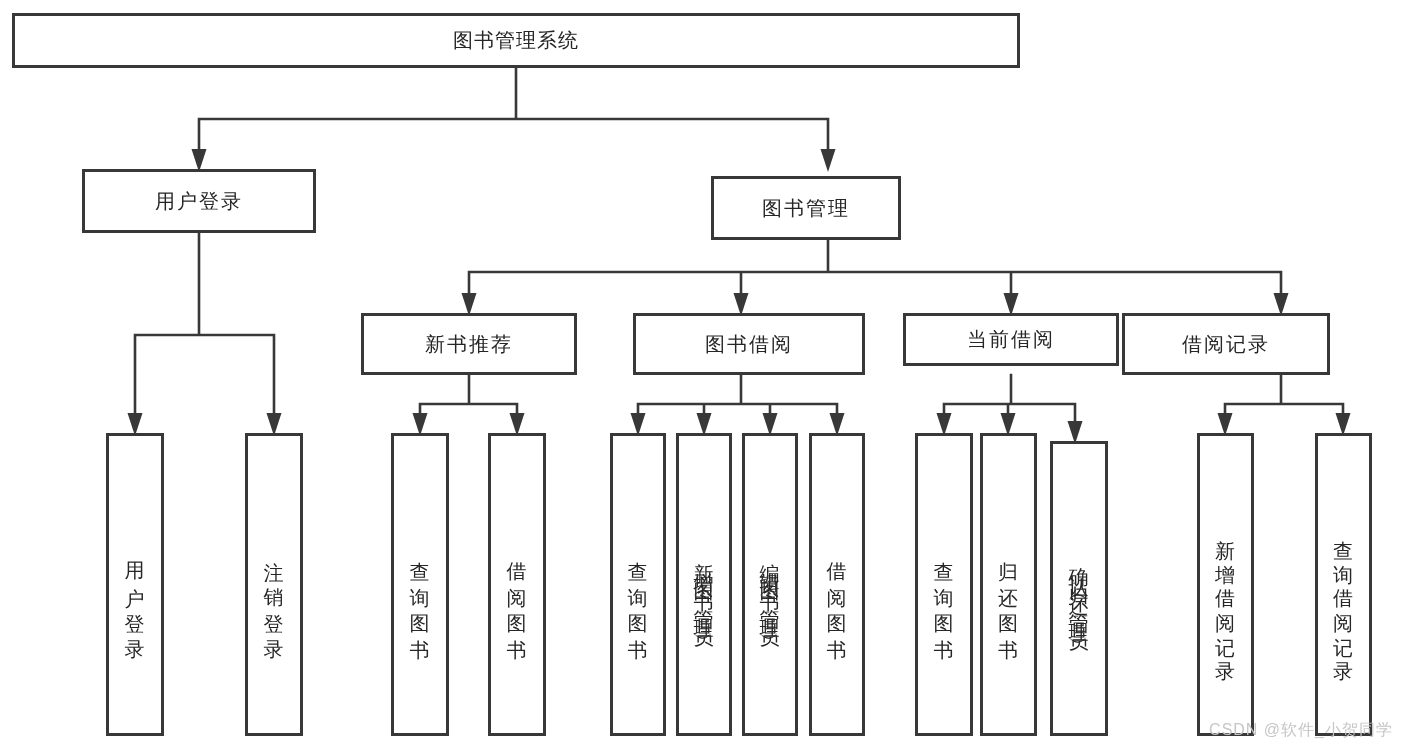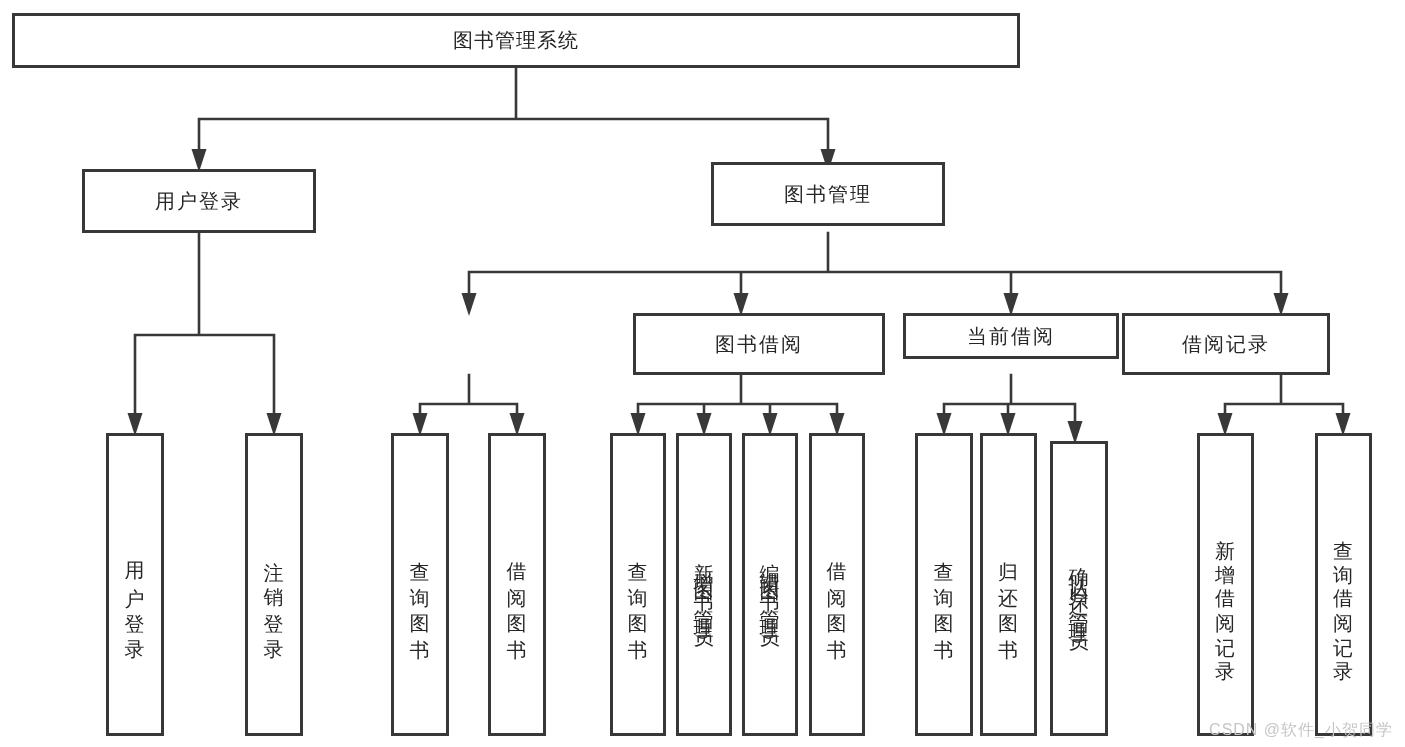--- a/index.html
+++ b/index.html
@@ -80,28 +80,31 @@
       <polygon points="1335.5,413 1350.5,413 1343,436" fill="#383838"></polygon>
     </svg>
 
   <div class="node root" style="left:12px;top:13px;width:1008px;height:55px">
     <span class="lbl">图书管理系统</span>
   </div>
 
   <div class="node" style="left:82px;top:169px;width:234px;height:64px">
     <span class="lbl">用户登录</span>
   </div>
-  <div class="node" style="left:711px;top:162px;width:234px;height:64px">
+  <div class="node" style="left:711px;top:176px;width:190px;height:64px">
     <span class="lbl">图书管理</span>
   </div>
 
-  <div class="node" style="left:633px;top:313px;width:252px;height:62px">
+  <div class="node" style="left:361px;top:313px;width:216px;height:62px">
+    <span class="lbl">新书推荐</span>
+  </div>
+  <div class="node" style="left:633px;top:313px;width:232px;height:62px">
     <span class="lbl">图书借阅</span>
   </div>
-  <div class="node" style="left:903px;top:313px;width:216px;height:46px">
+  <div class="node" style="left:903px;top:313px;width:216px;height:53px">
     <span class="lbl">当前借阅</span>
   </div>
   <div class="node" style="left:1122px;top:313px;width:208px;height:62px">
     <span class="lbl">借阅记录</span>
   </div>
 
   <div class="node leaf" style="left:106px;top:433px;width:58px;height:303px">
     <span class="lbl" style="letter-spacing: 26px; transform: translateY(13px);">用户登录</span>
   </div>
   <div class="node leaf" style="left:245px;top:433px;width:58px;height:303px">

